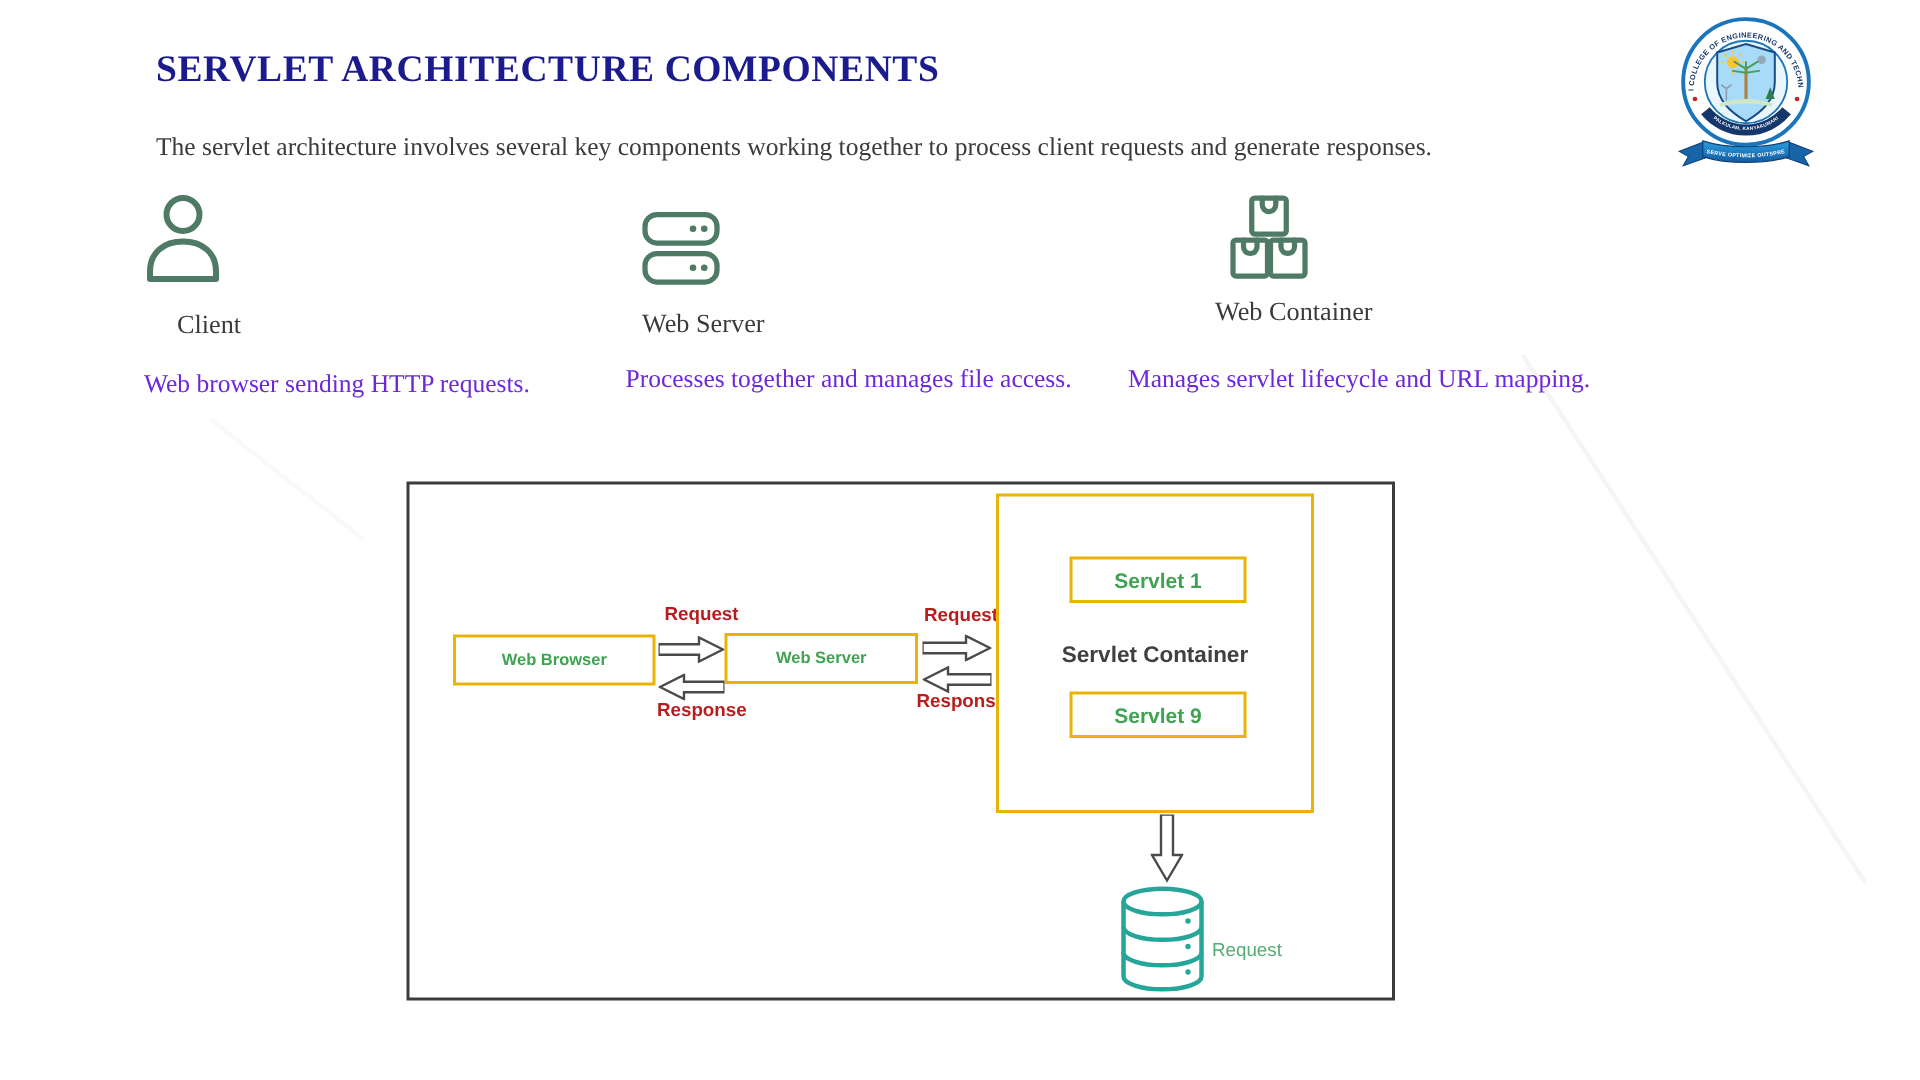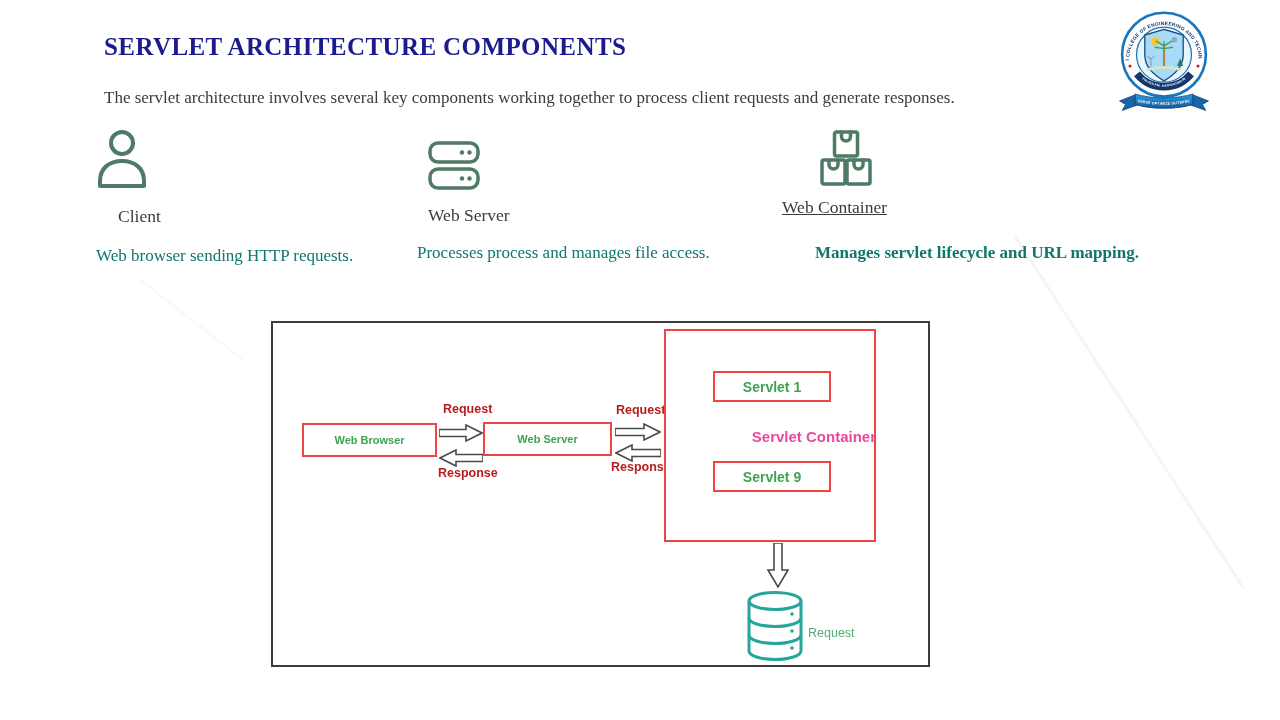--- a/index.html
+++ b/index.html
@@ -7,34 +7,34 @@
   #slide { position:relative; width:1280px; height:720px; background:#ffffff;
            font-family:"Liberation Serif", serif; color:#3b3b3b; }
   .abs { position:absolute; }
 
   
   .title { font-size:25px; font-weight:bold; color:#1b1b8e; letter-spacing:0.4px; }
   .subtitle { font-size:17px; color:#3b3b3b; }
 
   
   .col-label { font-size:17.5px; color:#3b3b3b; }
-  .col-desc  { font-size:17px;  color:#0f766e; }
+  .col-desc  { font-size:17px;  color:#6d28d9; }
   .comp-icon svg { display:block; }
 
   
   .outer-box { border:2px solid #3c3c3c; background:#ffffff; }
-  .dbox { border:2px solid #ef4444; background:#ffffff; display:flex; align-items:center;
+  .dbox { border:2px solid #eab308; background:#ffffff; display:flex; align-items:center;
           justify-content:center; font-family:"Liberation Sans", sans-serif;
           font-weight:bold; color:#3fa351; }
   .dbox-sm { font-size:14px; }
   .dbox-md { font-size:11px; }
   .flow-label { font-family:"Liberation Sans", sans-serif; font-weight:bold;
                 font-size:12.5px; color:#b91c1c; }
   .container-label { font-family:"Liberation Sans", sans-serif; font-weight:bold;
-                     font-size:15px; color:#ec4899; text-align:right; }
+                     font-size:15px; color:#404040; text-align:center; }
   .db-label { font-family:"Liberation Sans", sans-serif; font-size:12.5px; color:#53ad74; }
 
   
   .streak { background:#ededed; height:3px; opacity:0.55; border-radius:2px; }
 </style>
 </head>
 <body>
 
 <div id="slide">
 
@@ -101,34 +101,34 @@
     <svg width="52" height="49" viewBox="0 0 52 49" fill="none" stroke="#4e7a66" stroke-width="3.5">
       <rect x="2" y="2" width="48" height="19" rx="8"></rect>
       <rect x="2" y="28" width="48" height="19" rx="8"></rect>
       <circle cx="34" cy="11.5" r="2.2" fill="#4e7a66" stroke="none"></circle>
       <circle cx="41.5" cy="11.5" r="2.2" fill="#4e7a66" stroke="none"></circle>
       <circle cx="34" cy="37.5" r="2.2" fill="#4e7a66" stroke="none"></circle>
       <circle cx="41.5" cy="37.5" r="2.2" fill="#4e7a66" stroke="none"></circle>
     </svg>
   </div>
   <div class="abs col-label" style="left:428px; top:205px;">Web Server</div>
-  <div class="abs col-desc" style="left:417px; top:243px;">Processes process and manages file access.</div>
+  <div class="abs col-desc" style="left:417px; top:243px;">Processes together and manages file access.</div>
 
   <div class="abs comp-icon" style="left:820px; top:130px;">
     <svg width="52" height="57" viewBox="0 0 52 57" fill="none" stroke="#4e7a66" stroke-width="3.5" stroke-linejoin="round" stroke-linecap="round">
       <rect x="14.5" y="2" width="23" height="24" rx="2"></rect>
       <path d="M21.5 2 v4.5 a4.5 4.5 0 0 0 9 0 V2"></path>
       <rect x="2" y="30" width="23" height="24" rx="2"></rect>
       <path d="M9 30 v4.5 a4.5 4.5 0 0 0 9 0 V30"></path>
       <rect x="27" y="30" width="23" height="24" rx="2"></rect>
       <path d="M34 30 v4.5 a4.5 4.5 0 0 0 9 0 V30"></path>
     </svg>
   </div>
-  <div class="abs col-label" style="left:782px; top:197px;text-decoration:underline;">Web Container</div>
-  <div class="abs col-desc" style="left:815px; top:243px;font-weight:bold;">Manages servlet lifecycle and URL mapping.</div>
+  <div class="abs col-label" style="left:810px; top:197px;">Web Container</div>
+  <div class="abs col-desc" style="left:752px; top:243px;">Manages servlet lifecycle and URL mapping.</div>
 
   <div class="abs outer-box" style="left:271px; top:321px; width:659px; height:346px;"></div>
 
   <div class="abs dbox dbox-md" style="left:302px; top:423px; width:135px; height:34px;">
     <span>Web Browser</span>
   </div>
 
   <div class="abs dbox dbox-md" style="left:483px; top:422px; width:129px; height:34px;">
     <span>Web Server</span>
   </div>

